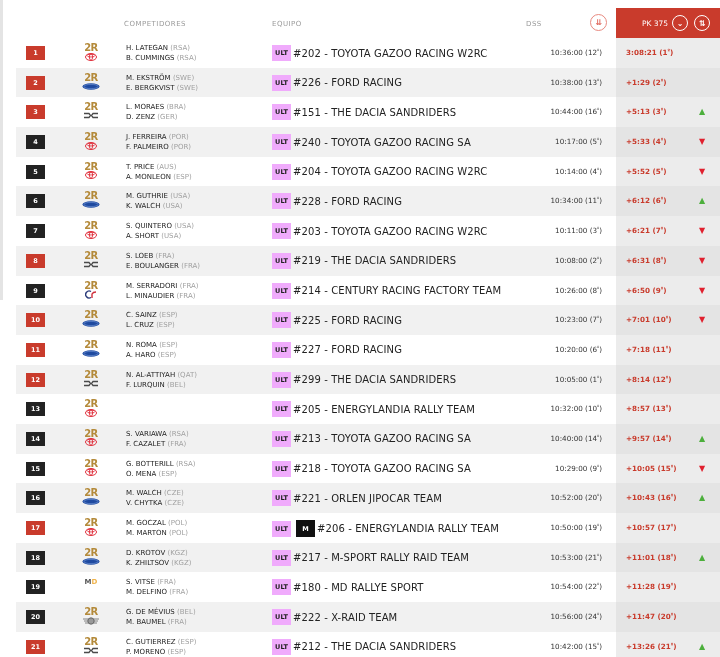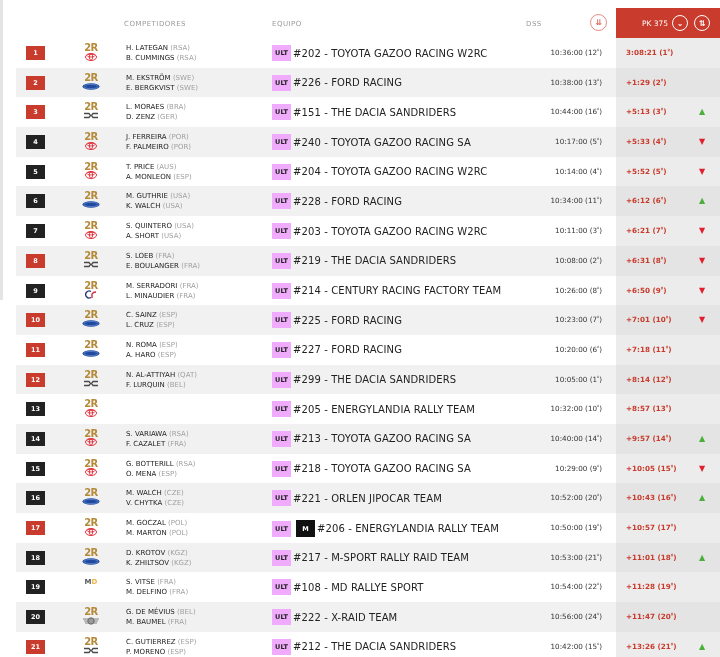--- a/index.html
+++ b/index.html
@@ -524,21 +524,21 @@
             <span style="font-size:7px;font-weight:bold;color:#f0b44c;">D</span>
           </div>
     </div>
     <div class="names">
       <div><b>S. VITSE</b> <span class="nat">(FRA)</span></div>
       <div><b>M. DELFINO</b> <span class="nat">(FRA)</span></div>
     </div>
     <div class="team">
       <span class="ult">ULT</span>
 
-      <span class="team-name">#108 - MD RALLYE SPORT</span>
+      <span class="team-name">#180 - MD RALLYE SPORT</span>
     </div>
     <span class="dss">10:54:00 (22<sup>º</sup>)</span>
     <span class="pk">+11:28 (19<sup>º</sup>)</span>
     <span class="trend"></span>
   </div>
       <div class="row alt">
     <div class="pkcol"></div>
     <span class="pos black">20</span>
     <div class="brand">
       <div class="brand-2r">2R</div>

